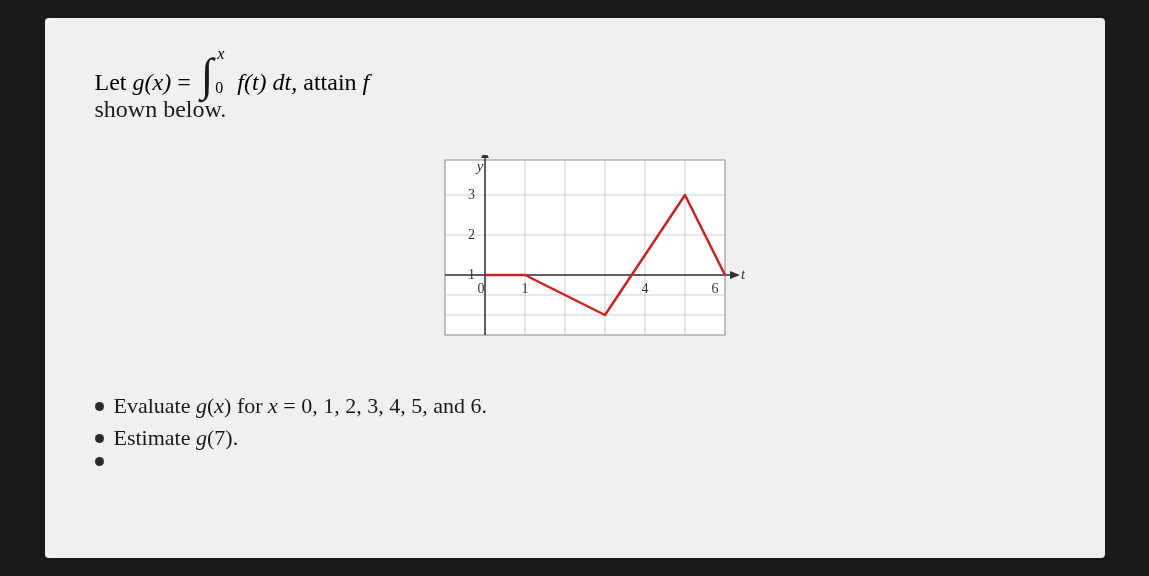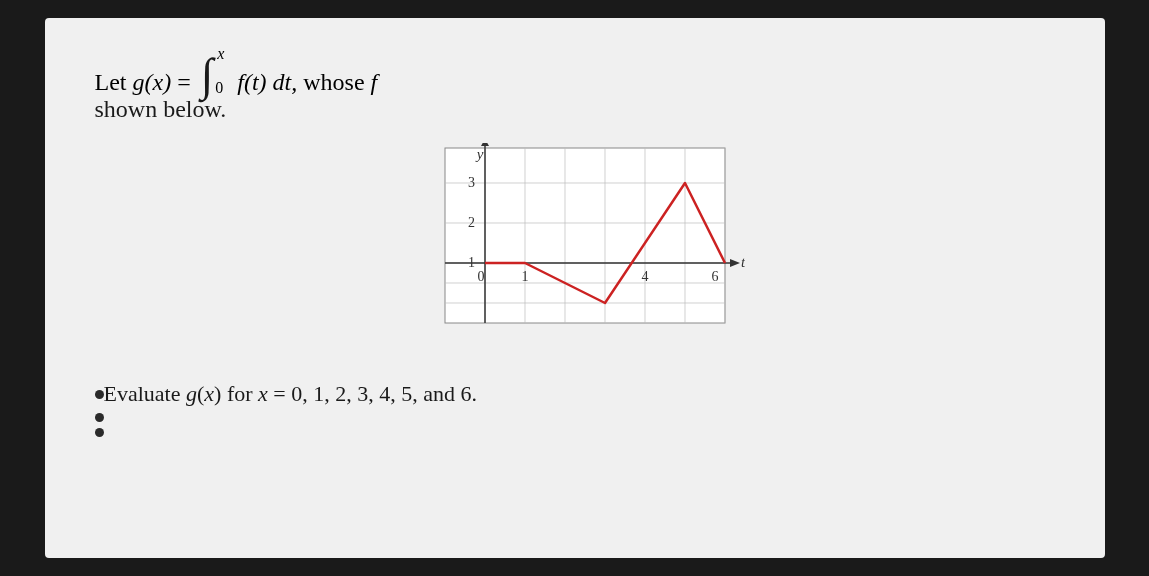--- a/index.html
+++ b/index.html
@@ -55,41 +55,42 @@
     }
     .integral-lower {
       position: relative;
       top: 8px;
       left: 0px;
     }
     .italic { font-style: italic; }
     .shown-below {
       font-size: 24px;
       color: #1a1a1a;
-      margin-bottom: 20px;
+      margin-bottom: 32px;
     }
     .graph-container {
       display: flex;
       justify-content: center;
       margin-bottom: 18px;
     }
     .graph-svg {
       display: block;
     }
     .bullet-list {
       list-style: none;
       padding: 0;
       margin: 0;
     }
     .bullet-list li {
       font-size: 22px;
       color: #1a1a1a;
       margin-bottom: 6px;
       display: flex;
       align-items: center;
+      gap: 10px;
     }
     .bullet-dot {
       width: 9px;
       height: 9px;
       background: #2a2a2a;
       border-radius: 50%;
       flex-shrink: 0;
     }
   </style>
 </head>
@@ -101,21 +102,21 @@
     <span class="italic">g(x)</span>
     <span>=</span>
     <span class="integral-container">
       <span class="integral-symbol">∫</span>
       <span class="integral-limits">
         <span class="integral-upper italic">x</span>
         <span class="integral-lower">0</span>
       </span>
     </span>
     <span class="italic">f(t) dt,</span>
-    <span>whose</span>
+    <span>attain</span>
     <span class="italic">f</span>
   </div>
   <div class="shown-below">shown below.</div>
 
   <div class="graph-container">
     <svg class="graph-svg" width="340" height="220" viewBox="0 0 340 220">
 
       <rect x="40" y="5" width="280" height="175" fill="white" stroke="#888" stroke-width="1"></rect>
 
       <line x1="80" y1="5" x2="80" y2="180" stroke="#bbb" stroke-width="0.7"></line>
@@ -158,18 +159,19 @@
     </svg>
   </div>
 
   <ul class="bullet-list">
     <li>
       <span class="bullet-dot"></span>
       <span>Evaluate <em>g</em>(<em>x</em>) for <em>x</em> = 0, 1, 2, 3, 4, 5, and 6.</span>
     </li>
     <li>
       <span class="bullet-dot"></span>
+      <span>Estimate <em>g</em>(7).</span>
     </li>
     <li>
       <span class="bullet-dot"></span>
     </li>
   </ul>
 </div>
 
 </body></html>

